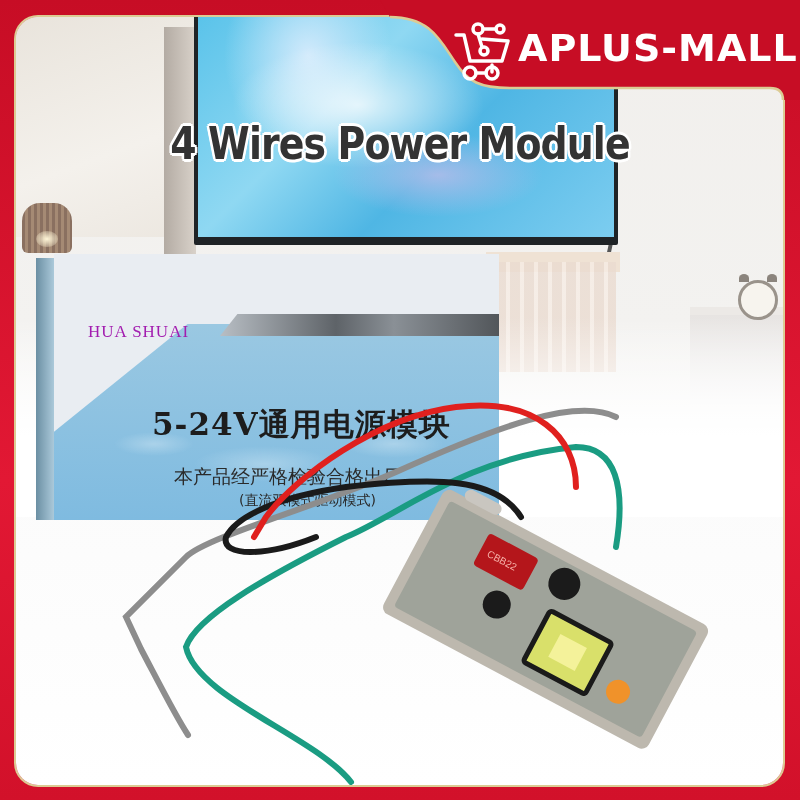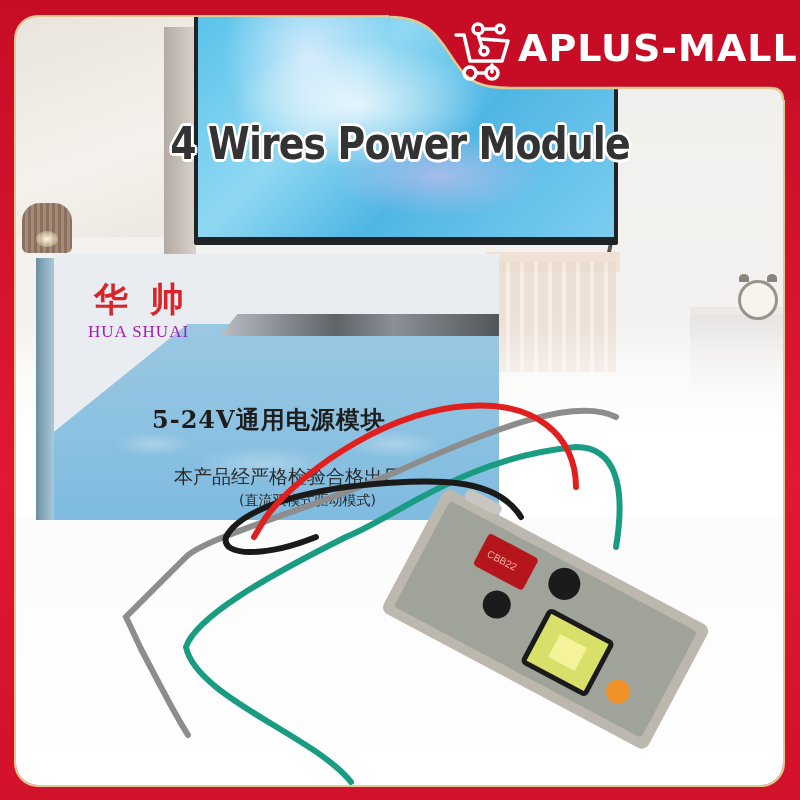--- a/index.html
+++ b/index.html
@@ -35,21 +35,21 @@
   .box-side{position:absolute;left:0;top:18px;width:22px;height:262px;background:linear-gradient(90deg,#6b8fa3,#b9d6e6);}
   .box-front{position:absolute;left:18px;top:14px;width:445px;height:266px;background:#e9edf2;overflow:hidden;}
   .box-blue{position:absolute;left:0;top:70px;width:100%;height:196px;background:linear-gradient(180deg,#9ac8e2,#7fbbe0);
     clip-path:polygon(30% 0,100% 0,100% 100%,0 100%,0 55%);}
   .box-stripe{position:absolute;left:166px;top:60px;width:290px;height:22px;background:linear-gradient(90deg,#b8bec4,#5e6368 40%,#8a9096 60%,#4c5054);
     clip-path:polygon(6% 0,100% 0,100% 100%,0 100%);}
   .map{position:absolute;left:60px;top:170px;width:340px;height:80px;opacity:.35;
     background:radial-gradient(ellipse 40px 12px at 40px 20px,#e8f4fb,transparent),radial-gradient(ellipse 70px 18px at 150px 40px,#e8f4fb,transparent),radial-gradient(ellipse 50px 14px at 280px 20px,#e8f4fb,transparent);}
   .brand-cn{position:absolute;left:40px;top:23px;font-size:34px;font-weight:bold;color:#d9252a;letter-spacing:22px;font-family:"DejaVu Sans",sans-serif;}
   .brand-en{position:absolute;left:34px;top:68px;font-size:17px;color:#a21caf;font-family:"Liberation Serif",serif;letter-spacing:1px;}
-  .box-title{position:absolute;left:98px;top:150px;font-size:24px;font-weight:bold;color:#1d1d1d;font-family:"DejaVu Serif",serif;white-space:nowrap;letter-spacing:1px;}
+  .box-title{position:absolute;left:98px;top:150px;font-size:31px;font-weight:bold;color:#1d1d1d;font-family:"DejaVu Serif",serif;white-space:nowrap;letter-spacing:1px;}
   .box-sub{position:absolute;left:120px;top:210px;font-size:19px;color:#2a2a2a;font-family:"DejaVu Sans",sans-serif;white-space:nowrap;}
   .box-sub2{position:absolute;left:185px;top:238px;font-size:14px;color:#2a2a2a;font-family:"DejaVu Sans",sans-serif;white-space:nowrap;}
   .wires{position:absolute;left:0;top:0;width:767px;height:768px;}
 
   
   .banner{position:absolute;left:0;top:0;width:800px;height:100px;}
   .brand-logo{position:absolute;left:452px;top:17px;width:66px;height:66px;}
   .brand-name{position:absolute;left:518px;top:26px;font-size:38px;font-weight:bold;color:#ffffff;letter-spacing:1px;font-family:"DejaVu Sans",sans-serif;}
   .headline{position:absolute;left:0;width:800px;top:118px;text-align:center;font-family:"DejaVu Sans",sans-serif;font-weight:bold;
     font-size:44px;color:#333333;letter-spacing:-1px;transform:scaleX(0.86);
@@ -73,21 +73,20 @@
   <div class="side-table"></div>
   <div class="clock"></div>
   <div class="floor-fade"></div>
 
   <div class="box">
     <div class="box-side"></div>
     <div class="box-front">
       <div class="box-blue"></div>
       <div class="box-stripe"></div>
       <div class="map"></div>
-      <div class="brand-cn">华帅</div>
       <div class="brand-en">HUA SHUAI</div>
       <div class="box-title">5-24V通用电源模块</div>
       <div class="box-sub">本产品经严格检验合格出厂</div>
       <div class="box-sub2">(直流双模式驱动模式)</div>
     </div>
   </div>
 
   <svg class="wires" viewBox="0 0 767 768">
     <path d="M600 400 C 560 380, 480 410, 380 455 C 300 490, 190 520, 170 540 L 110 600 L 125 632 C 145 670, 160 700, 172 718" stroke="#8d8d8d" stroke-width="6" fill="none" stroke-linecap="round"></path>
     <path d="M600 530 C 610 470, 600 430, 560 430 C 450 440, 380 500, 330 520 C 250 560, 180 600, 170 630 C 180 680, 300 720, 335 765" stroke="#1a9c82" stroke-width="6" fill="none" stroke-linecap="round"></path>

